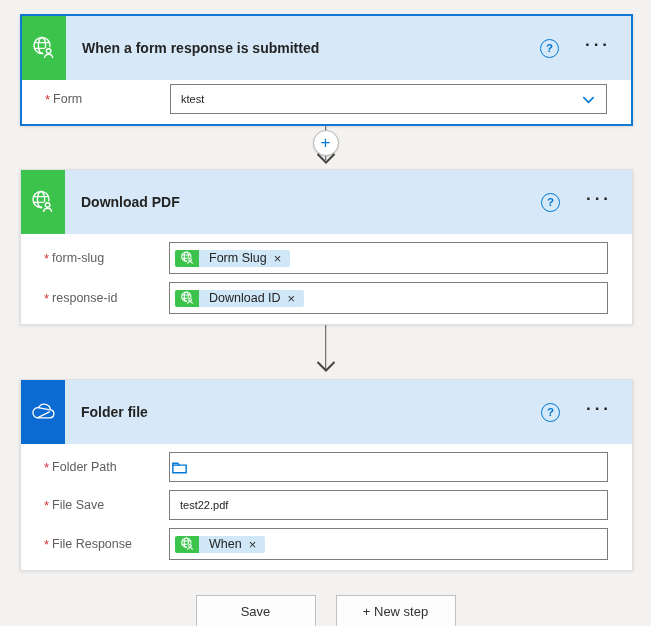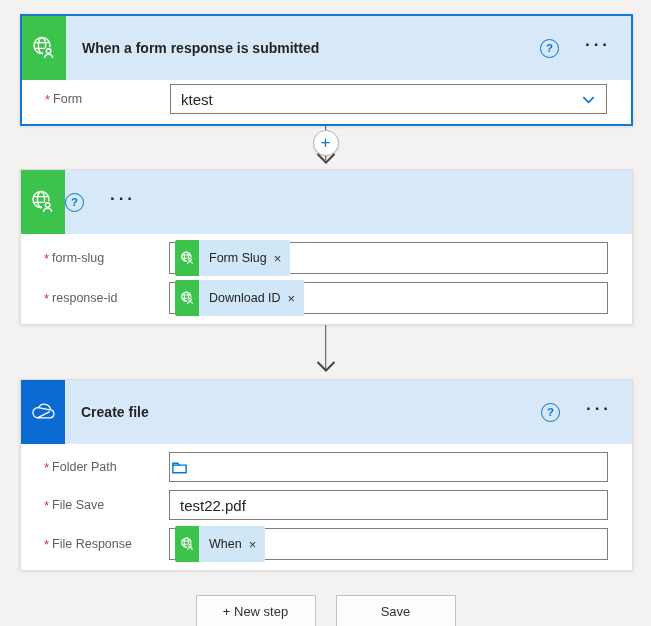--- a/index.html
+++ b/index.html
@@ -98,33 +98,33 @@
     background: #fff;
     display: flex;
     align-items: center;
     height: 30px;
     min-width: 0;
   }
   .control.token-box { height: 32px; padding-left: 5px; }
   .control .value {
     flex: 1;
     padding-left: 10px;
-    font-size: 15px;
+    font-size: 11px;
     color: #242424;
     white-space: nowrap;
     overflow: hidden;
   }
   .chev { margin-right: 10px; display: flex; cursor: pointer; }
   .folder-btn { margin-right: 8px; display: flex; cursor: pointer; background: none; border: none; padding: 0; }
 
   
   .token-pill {
     display: inline-flex;
     align-items: stretch;
-    height: 36px;
+    height: 17px;
     cursor: pointer;
     border-radius: 2px;
     overflow: hidden;
   }
   .token-icon {
     width: 24px;
     background: #3cc34c;
     display: flex; align-items: center; justify-content: center;
   }
   .token-right {
@@ -247,20 +247,21 @@
       <div class="icon-tile green">
         <svg width="28" height="28" viewBox="0 0 28 28" fill="none" stroke="#ffffff" stroke-width="1.4">
           <circle cx="12" cy="11.5" r="8"></circle>
           <ellipse cx="12" cy="11.5" rx="3.6" ry="8"></ellipse>
           <path d="M4.3 8.6h15.4 M4.3 14.4h15.4"></path>
           <circle cx="18.6" cy="18.6" r="5.6" fill="#3cc34c" stroke="none"></circle>
           <circle cx="18.6" cy="17" r="2.3"></circle>
           <path d="M14.6 24c0-2.2 1.8-3.6 4-3.6s4 1.4 4 3.6"></path>
         </svg>
       </div>
+      <div class="card-title">Download PDF</div>
       <div class="header-actions">
         <div class="help-bubble">?</div>
         <div class="menu-dots">···</div>
       </div>
     </div>
     <div class="card-body multi">
       <div class="field-row">
         <div class="field-label">
           <span class="req">*</span>
           <span>form-slug</span>
@@ -321,21 +322,21 @@
   </div>
 
   <div class="card">
     <div class="card-header">
       <div class="icon-tile onedrive">
         <svg width="30" height="30" viewBox="0 0 30 30" fill="none" stroke="#ffffff" stroke-width="1.3">
           <path d="M9.4 20.8h12.4a4 4 0 0 0 .7-7.95 6.3 6.3 0 0 0-11.9-2.2 5.1 5.1 0 0 0-1.2 10.15z"></path>
           <path d="M10.2 10.6l11.6 2.3 M9.4 20.8l12.4-6.1"></path>
         </svg>
       </div>
-      <div class="card-title">Create file</div>
+      <div class="card-title">Folder file</div>
       <div class="header-actions">
         <div class="help-bubble">?</div>
         <div class="menu-dots">···</div>
       </div>
     </div>
     <div class="card-body multi">
       <div class="field-row">
         <div class="field-label">
           <span class="req">*</span>
           <span>Folder Path</span>
@@ -379,17 +380,17 @@
               <span class="token-label">When</span>
               <span class="token-close">×</span>
             </span>
           </span>
         </div>
       </div>
     </div>
   </div>
 
   <div class="footer">
+    <button>Save</button>
     <button>+ New step</button>
-    <button>Save</button>
   </div>
 
 </div>
 
 </body></html>

